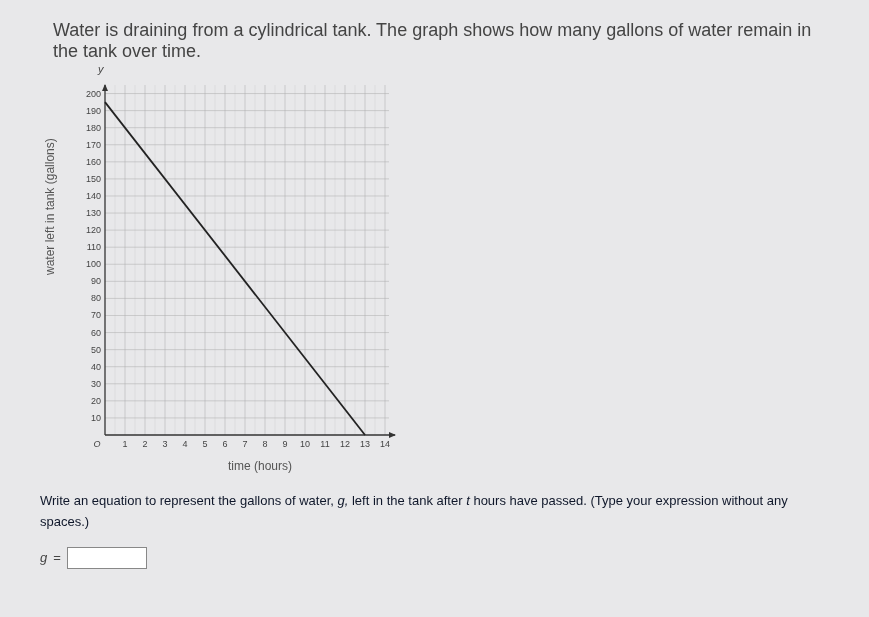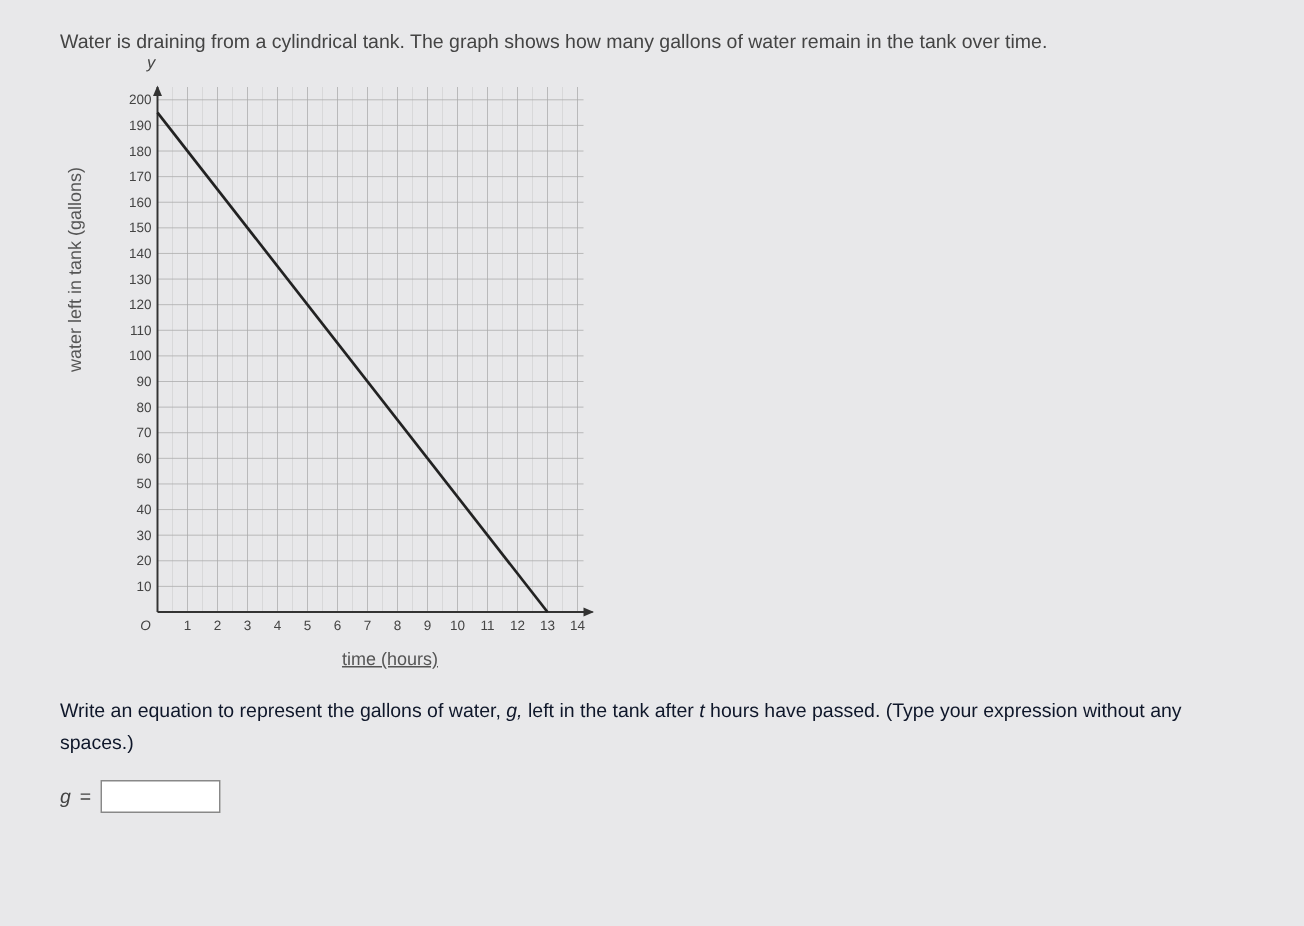--- a/index.html
+++ b/index.html
@@ -5,23 +5,24 @@
     * { box-sizing: border-box; margin: 0; padding: 0; }
     body {
       font-family: Arial, sans-serif;
       background: #e8e8ea;
       padding: 20px 40px;
       width: 869px;
       height: 617px;
       color: #333;
     }
     .problem-text {
-      font-size: 13px;
+      font-size: 18px;
       color: #444;
       margin-bottom: 15px;
+      margin-left: 13px;
     }
     .chart-area {
       display: flex;
       align-items: center;
       margin-left: 10px;
     }
     .ylabel-wrap {
       display: flex;
       align-items: center;
       width: 20px;
@@ -44,21 +45,20 @@
       font-style: italic;
       color: #444;
     }
     svg { display: block; }
     .xlabel {
       text-align: center;
       font-size: 12px;
       color: #555;
       margin-top: 2px;
       margin-left: 40px;
-      text-decoration: underline;
     }
     .question2 {
       font-size: 13px;
       color: #0f172a;
       margin-top: 18px;
       line-height: 1.6;
     }
     .answer-row {
       display: flex;
       align-items: center;

